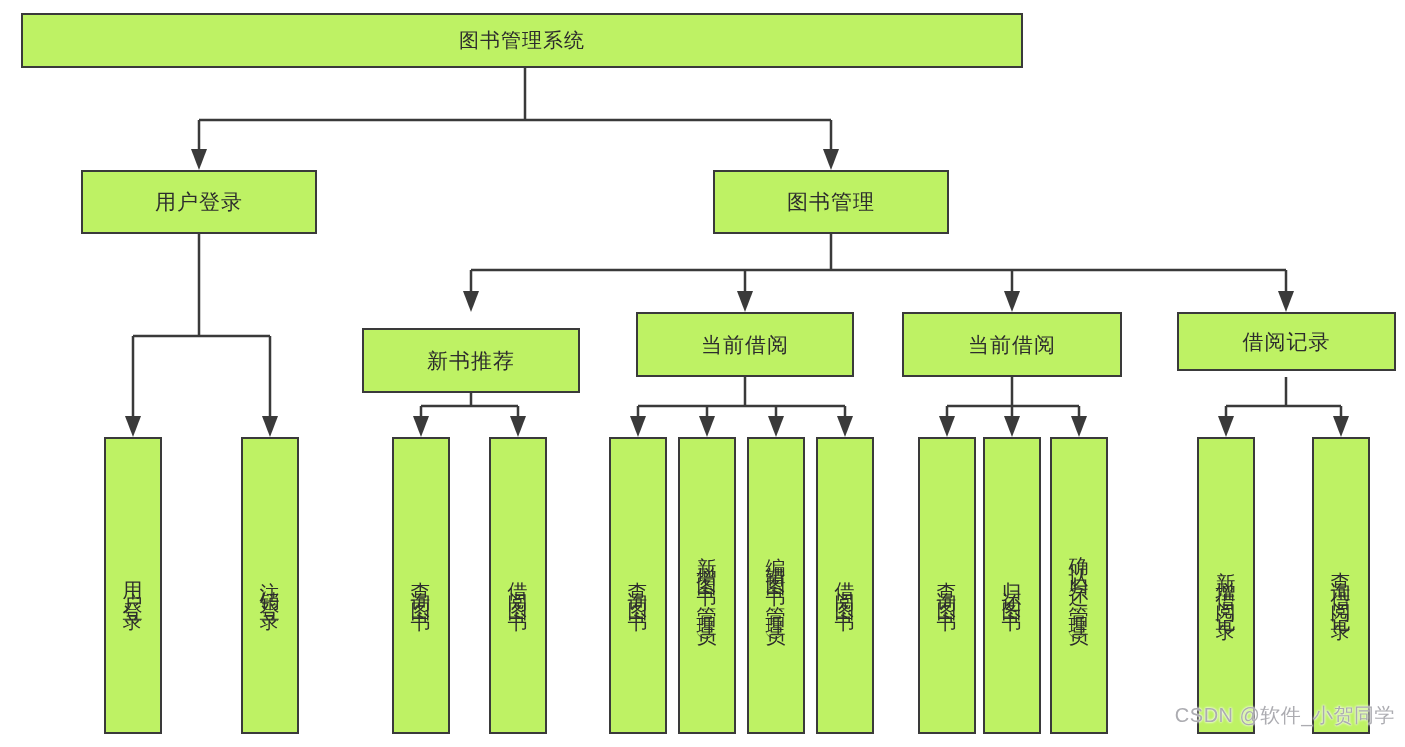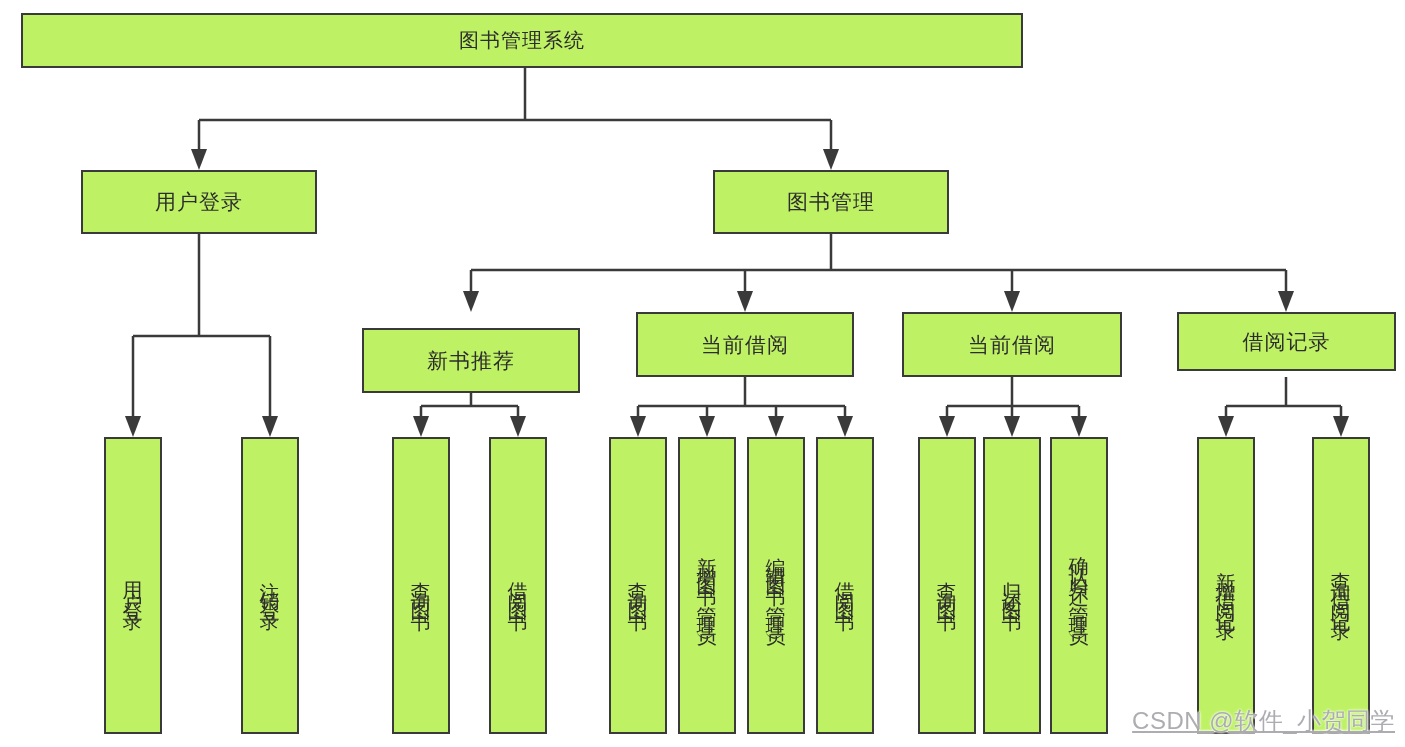--- a/index.html
+++ b/index.html
@@ -25,28 +25,27 @@
   .node.leaf span{
     writing-mode:vertical-lr;
     text-orientation:mixed;
     font-size:20px;
     letter-spacing:10px;
     line-height:1;
     color:#2d2d2d;
   }
   .watermark{
     position:absolute;
-    right:10px;bottom:10px;
-    font-size:24px;
+    right:10px;bottom:18px;
+    font-size:20px;
     color:rgba(168,168,173,0.95);
     text-shadow:0 0 3px #ffffff,0 0 2px #ffffff;
     z-index:3;
     letter-spacing:0.5px;
     white-space:nowrap;
-    text-decoration:underline;
   }
 </style>
 </head>
 <body>
 
 <div id="canvas">
 
   <svg class="wires" width="1405" height="747" viewBox="0 0 1405 747" stroke="#3a3a3a" stroke-width="2.5" fill="none">
 
     <g>

